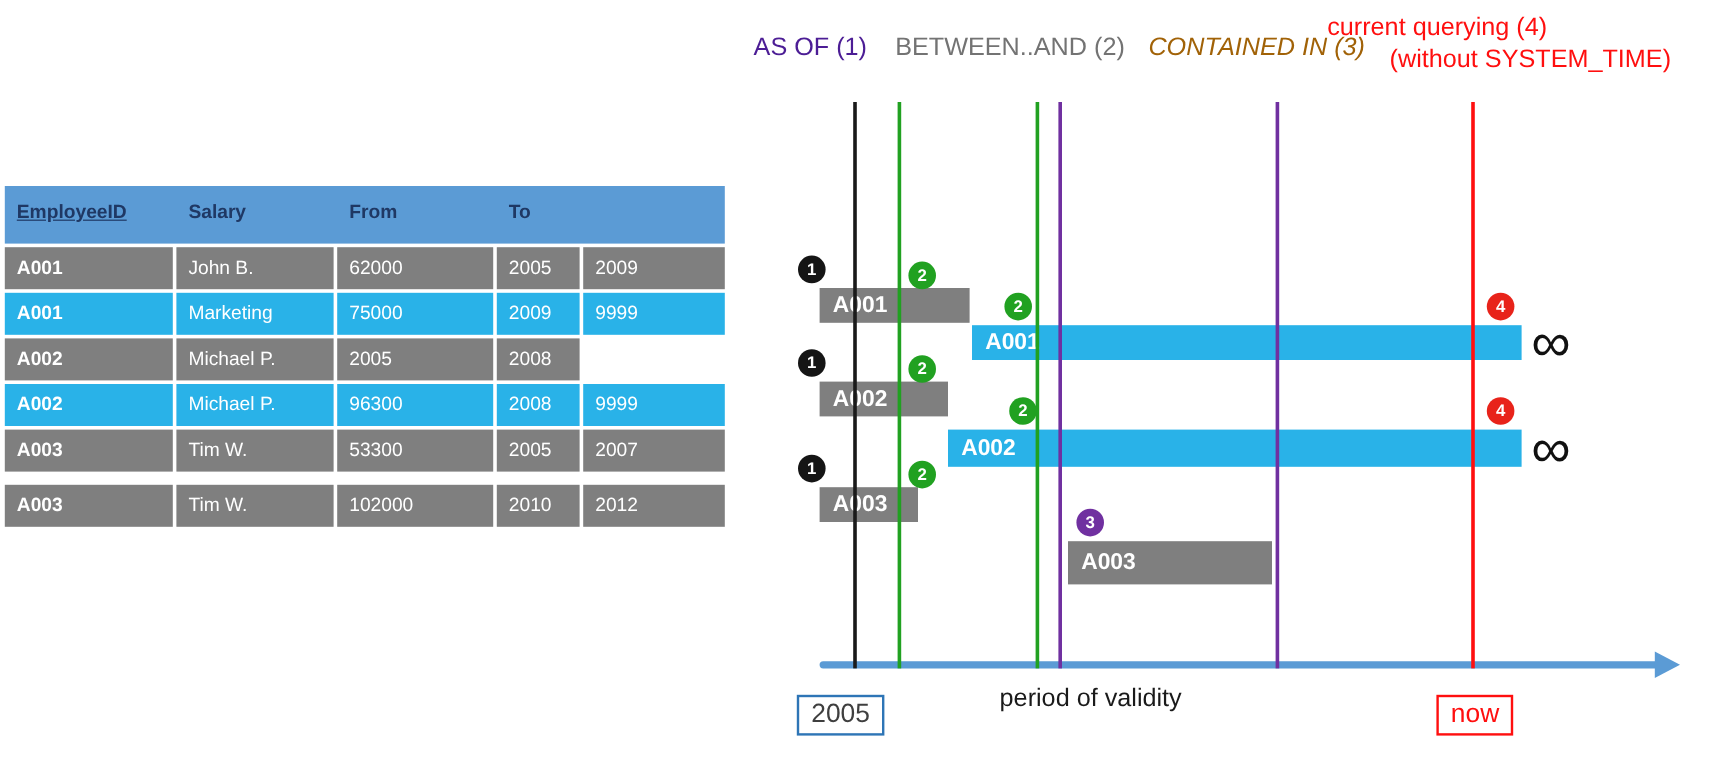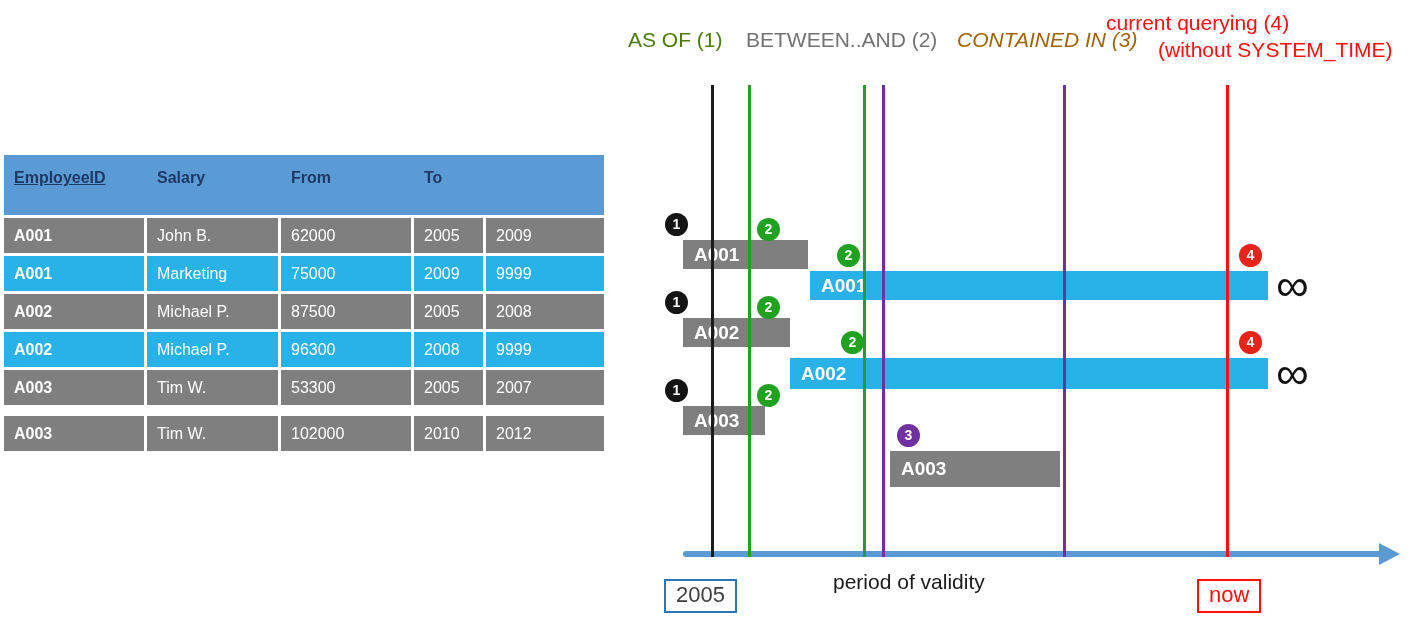--- a/index.html
+++ b/index.html
@@ -2,34 +2,34 @@
 <html><head>
 <meta charset="utf-8">
 <style>
   * { margin:0; padding:0; box-sizing:border-box; }
   html, body { background:#ffffff; }
   body { font-family:"Liberation Sans", sans-serif; }
   .canvas { position:relative; width:1428px; height:637px; background:#ffffff; overflow:hidden; }
 
   
   .emp-table { position:absolute; left:4px; top:155px; width:600px; }
-  .thead { display:grid; grid-template-columns:143px 134px 133px 72px 118px; background:#5B9BD5; height:60px; }
+  .thead { display:grid; grid-template-columns:143px 134px 133px 72px 118px; background:#5B9BD5; height:48px; }
   .th { color:#1F3864; font-weight:bold; font-size:16px; padding:14px 0 0 10px; }
   .th.u { text-decoration:underline; }
   .tbody { display:flex; flex-direction:column; }
   .trow { display:grid; grid-template-columns:140px 131px 130px 69px 118px; column-gap:3px; height:35px; margin-top:3px; }
   .trow.lastgap { margin-top:11px; }
   .td { color:#ffffff; font-size:16px; line-height:35px; padding-left:10px; overflow:hidden; white-space:nowrap; }
   .trow.gray .td { background:#7F7F7F; }
   .trow.cyan .td { background:#29B2E8; }
   .td.b { font-weight:bold; }
 
   
   .legend { position:absolute; font-size:21px; white-space:nowrap; }
-  .c-black { color:#4d7c0f; }
+  .c-black { color:#4c1d95; }
   .c-green { color:#737373; }
   .c-purple { color:#a16207;font-style:italic; }
   .c-red { color:#FF0F0F; }
 
   
   .vline { position:absolute; top:85px; height:472px; width:3px; z-index:2; }
   .vl-black { background:#1A1A1A; }
   .vl-green { background:#21A121; }
   .vl-purple { background:#7030A0; }
   .vl-red { background:#FF0F0F; }
@@ -80,21 +80,20 @@
       <div class="trow cyan">
         <div class="td b">A001</div>
         <div class="td">Marketing</div>
         <div class="td">75000</div>
         <div class="td">2009</div>
         <div class="td">9999</div>
       </div>
       <div class="trow gray">
         <div class="td b">A002</div>
         <div class="td">Michael P.</div>
-        <div class="td">87500</div>
         <div class="td">2005</div>
         <div class="td">2008</div>
       </div>
       <div class="trow cyan">
         <div class="td b">A002</div>
         <div class="td">Michael P.</div>
         <div class="td">96300</div>
         <div class="td">2008</div>
         <div class="td">9999</div>
       </div>

